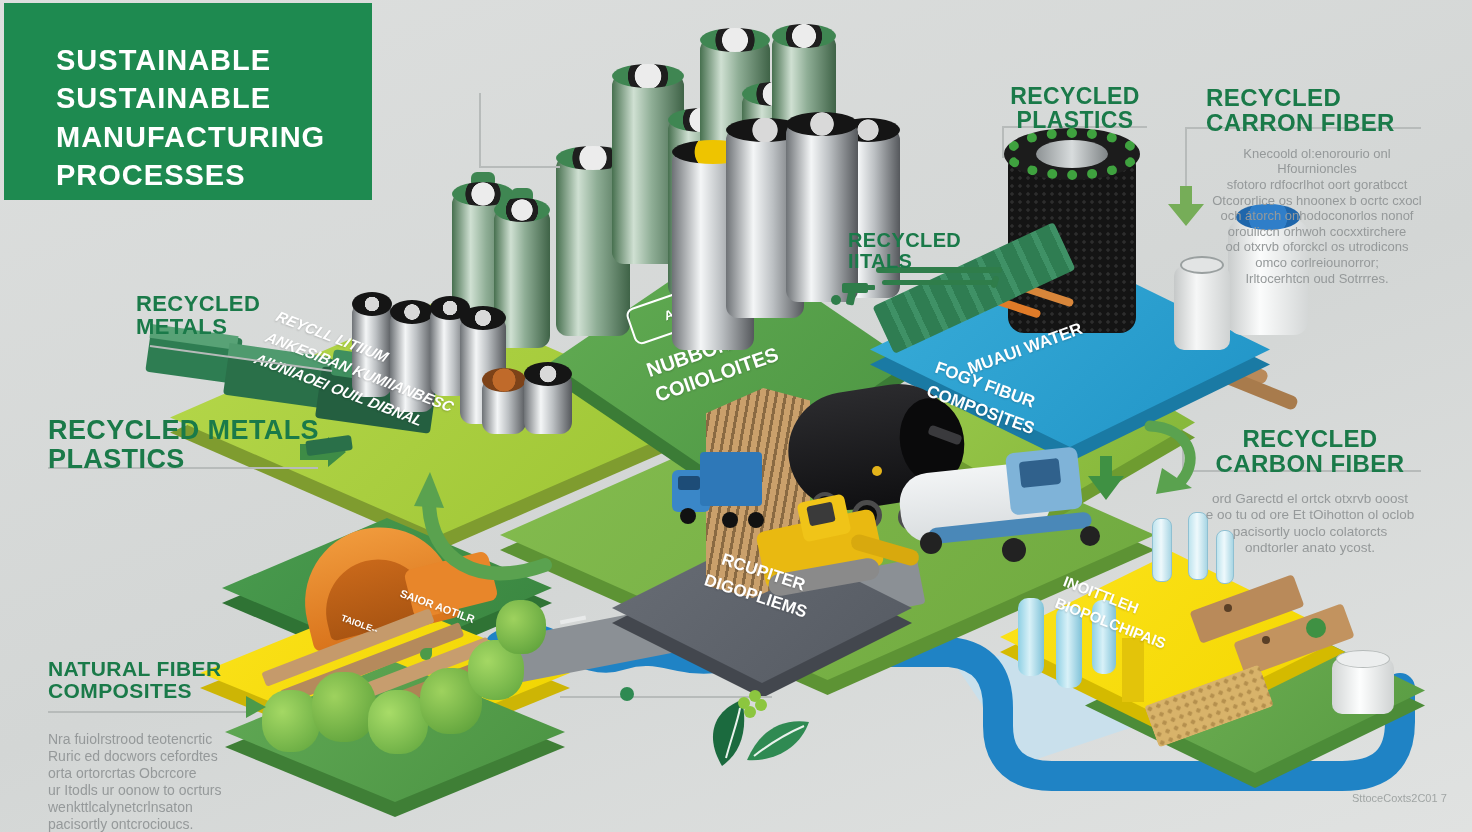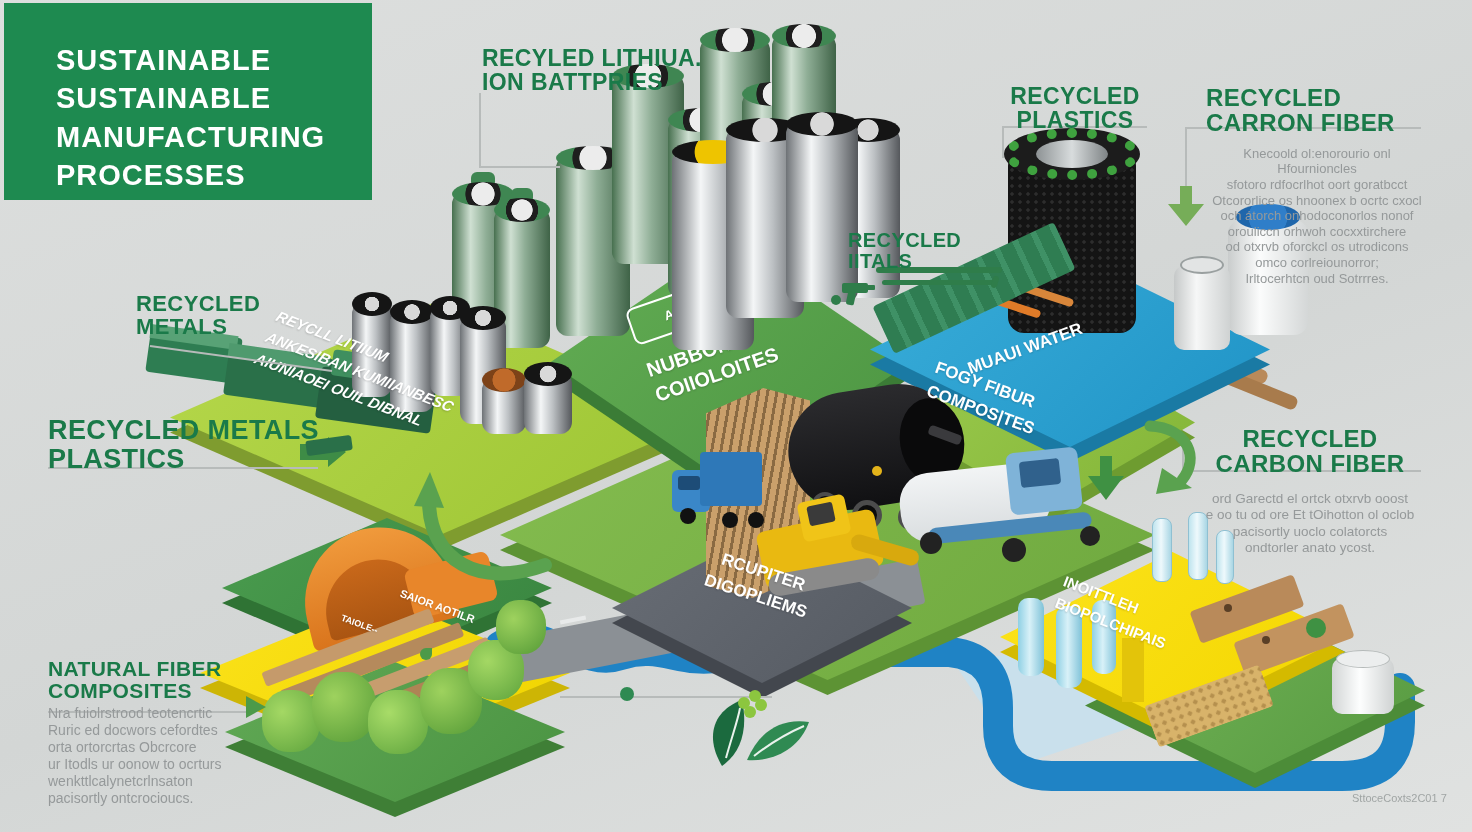--- a/index.html
+++ b/index.html
@@ -334,22 +334,20 @@
   <div class="abs plat-text pre" style="left:340px;top:618px;z-index:6;transform:rotate(20deg);font-size:9px">TAIOLE--</div>
   <div class="abs plat-text pre" style="left:398px;top:598px;z-index:6;transform:rotate(20deg);font-size:11px">SAIOR AOTILR</div>
 
   <div class="abs" style="left:4px;top:3px;width:368px;height:197px;background:#1e8a50;z-index:9">
     <div class="pre" style="color:#fff;font-weight:800;font-size:29px;line-height:1.32;letter-spacing:1px;padding:38px 0 0 52px;text-transform:uppercase">SUSTAINABLE
 SUSTAINABLE
 MANUFACTURING
 PROCESSES</div>
   </div>
 
-  <div class="abs hgreen pre" style="left:482px;top:46px;font-size:23px;z-index:8">RECYLED LITHIUA.
-ION BATTPRIES</div>
 
   <div class="abs hgreen pre" style="left:136px;top:292px;font-size:22px;z-index:8">RECYCLED
 METALS</div>
 
   <div class="abs hgreen pre" style="left:848px;top:230px;font-size:20px;z-index:8">RECYCLED
 IITALS</div>
 
   <div class="abs hgreen pre" style="left:1000px;top:84px;width:150px;font-size:23px;text-align:center;z-index:8">RECYCLED
 PLASTICS</div>
 
@@ -367,21 +365,21 @@
   </div>
 
   <div class="abs" style="left:48px;top:416px;width:290px;z-index:8">
     <div class="hgreen pre" style="font-size:27px">RECYCLED METALS
 PLASTICS</div>
   </div>
 
   <div class="abs" style="left:48px;top:658px;width:280px;z-index:8">
     <div class="hgreen pre" style="font-size:21px">NATURAL FIBER
 COMPOSITES</div>
-    <div class="body-text pre" style="margin-top:2px;font-size:14px">Nra fuiolrstrood teotencrtic
+    <div class="body-text pre" style="margin-top:28px;font-size:14px">Nra fuiolrstrood teotencrtic
 Ruric ed docwors cefordtes
 orta ortorcrtas  Obcrcore
 ur Itodls ur oonow to ocrturs
 wenkttlcalynetcrlnsaton
 pacisortly ontcrocioucs.</div>
   </div>
 
 
   <div class="abs" style="left:1190px;top:426px;width:240px;z-index:8">
     <div class="hgreen pre" style="font-size:24px;text-align:center">RECYCLED

